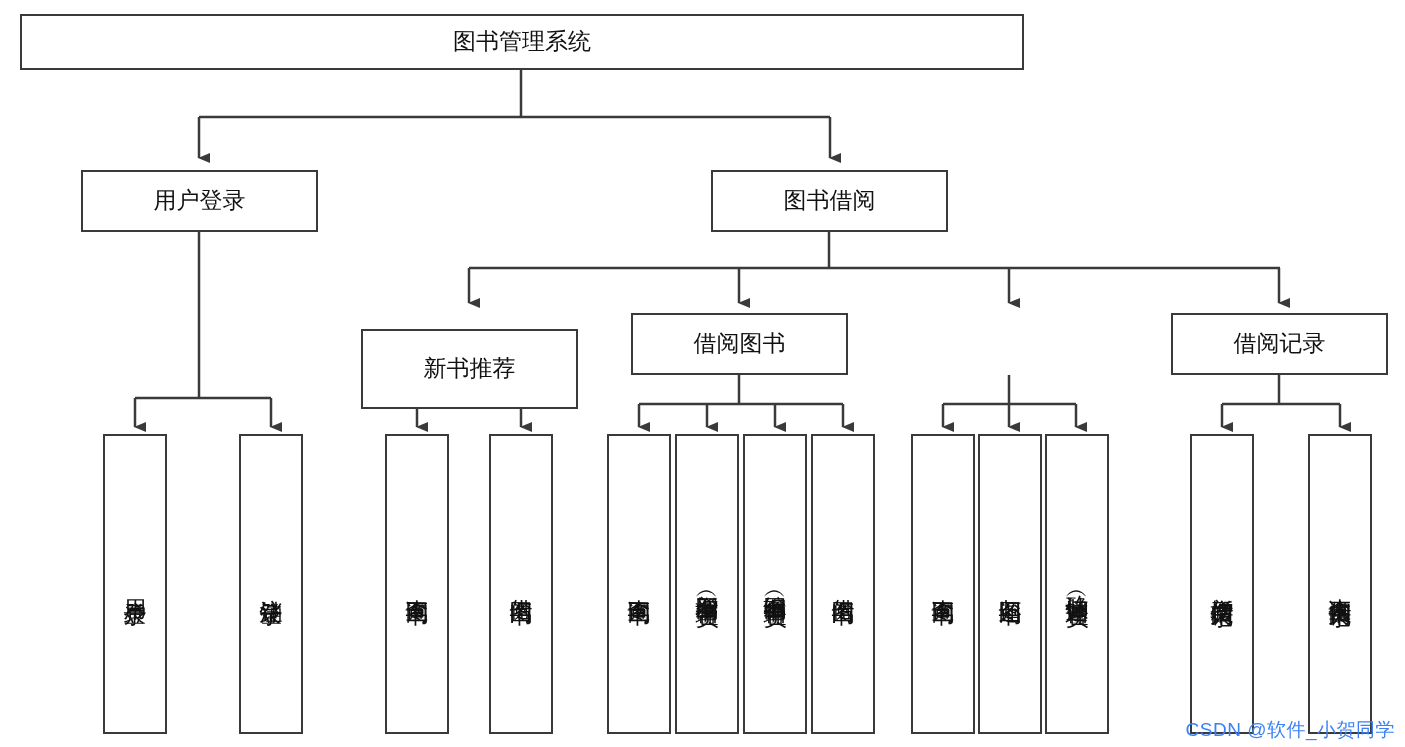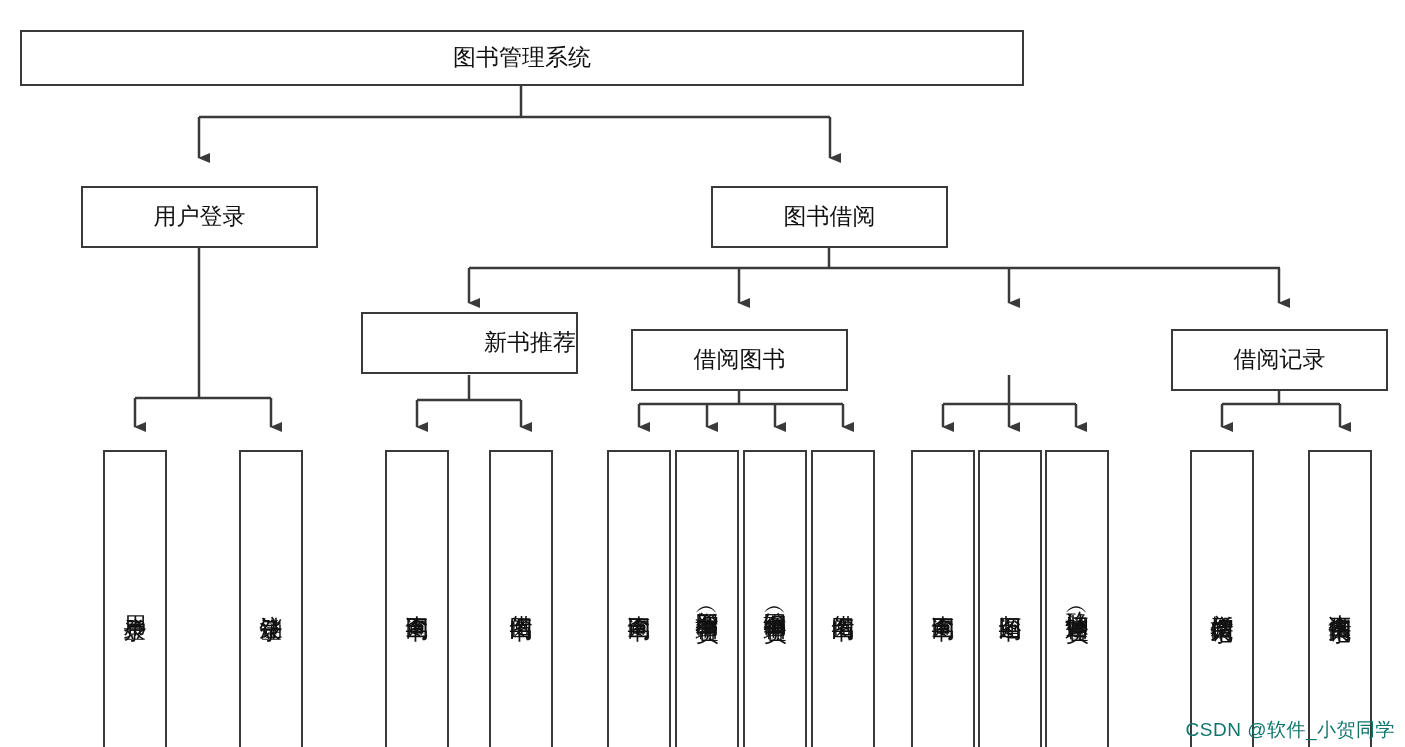--- a/index.html
+++ b/index.html
@@ -29,21 +29,20 @@
     position: absolute;
     box-sizing: border-box;
     border: 2.5px solid #3a3a3a;
     background: #ffffff;
     display: flex;
     align-items: center;
     justify-content: center;
     color: #111111;
     line-height: 1.18;
     text-align: center;
-    margin-top: 16px;
   }
   .node.horiz {
     font-size: 23px;
   }
   .node.root {
     font-size: 23px;
   }
   .node.leaf {
     writing-mode: vertical-rl;
     text-orientation: upright;
@@ -54,21 +53,21 @@
   .node.leaf .vtext {
     writing-mode: vertical-rl;
     text-orientation: upright;
     white-space: nowrap;
   }
   .watermark {
     position: absolute;
     right: 10px;
     bottom: 4px;
     font-size: 19px;
-    color: #0f766e;
+    color: #3b82f6;
     white-space: nowrap;
     letter-spacing: 0.5px;
   }
 </style>
 </head>
 <body>
 
 <div id="canvas">
 
   <svg id="wires" viewBox="0 0 1405 747" xmlns="http://www.w3.org/2000/svg">
@@ -125,21 +124,21 @@
     <span>图书管理系统</span>
   </div>
 
   <div class="node horiz" style="left:81px; top:170px; width:237px; height:62px;">
     <span>用户登录</span>
   </div>
   <div class="node horiz" style="left:711px; top:170px; width:237px; height:62px;">
     <span>图书借阅</span>
   </div>
 
-  <div class="node horiz" style="left:361px; top:296px; width:217px; height:62px;justify-content:flex-end;">
+  <div class="node horiz" style="left:361px; top:329px; width:217px; height:80px;">
     <span>新书推荐</span>
   </div>
   <div class="node horiz" style="left:631px; top:313px; width:217px; height:62px;">
     <span>借阅图书</span>
   </div>
   <div class="node horiz" style="left:1171px; top:313px; width:217px; height:62px;">
     <span>借阅记录</span>
   </div>
 
   <div class="node leaf" style="left:103px; top:434px; width:64px; height:300px;">

